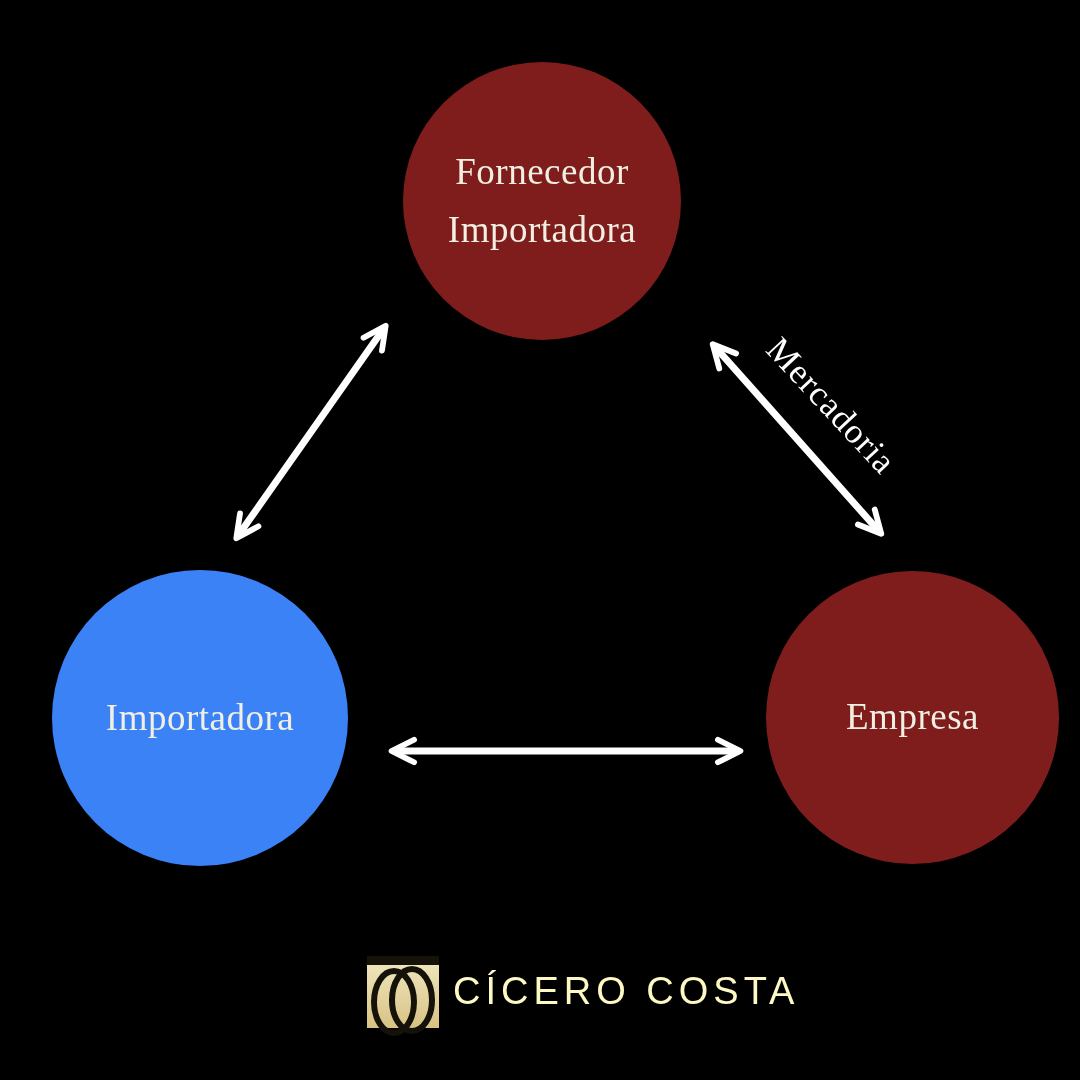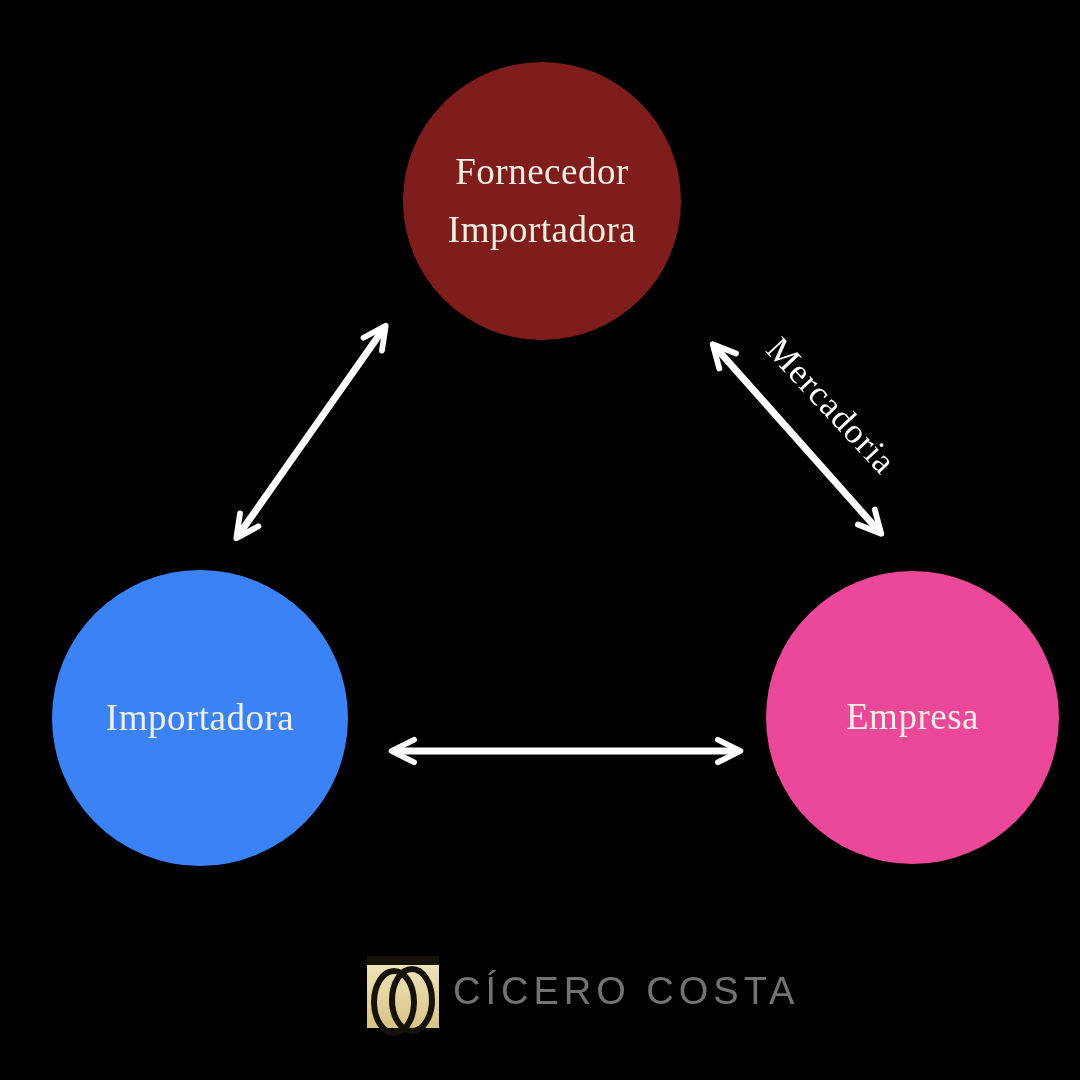--- a/index.html
+++ b/index.html
@@ -43,21 +43,21 @@
     background: #7f1d1d;
   }
   .node-importadora {
     left: 52px; top: 570px;
     width: 296px; height: 296px;
     background: #3b82f6;
   }
   .node-empresa {
     left: 766px; top: 571px;
     width: 293px; height: 293px;
-    background: #ec4899;
+    background: #7f1d1d;
   }
   .edge-label {
     position: absolute;
     left: 706px; top: 386px;
     width: 250px;
     text-align: center;
     transform: rotate(47deg);
     font-size: 35px;
     color: #ffffff;
     letter-spacing: 1px;
@@ -67,21 +67,21 @@
     left: 366px; top: 956px;
     display: flex;
     align-items: center;
     gap: 13px;
   }
   .brand-name {
     font-family: "Liberation Sans", "DejaVu Sans", sans-serif;
     font-weight: 300;
     font-size: 38px;
     letter-spacing: 5px;
-    color: #737373;
+    color: #fef9c3;
     padding-bottom: 14px;
   }
 </style>
 </head>
 <body>
 
 <div class="canvas">
 
   <svg class="arrows" viewBox="0 0 1080 1080" xmlns="http://www.w3.org/2000/svg">
     <defs>

